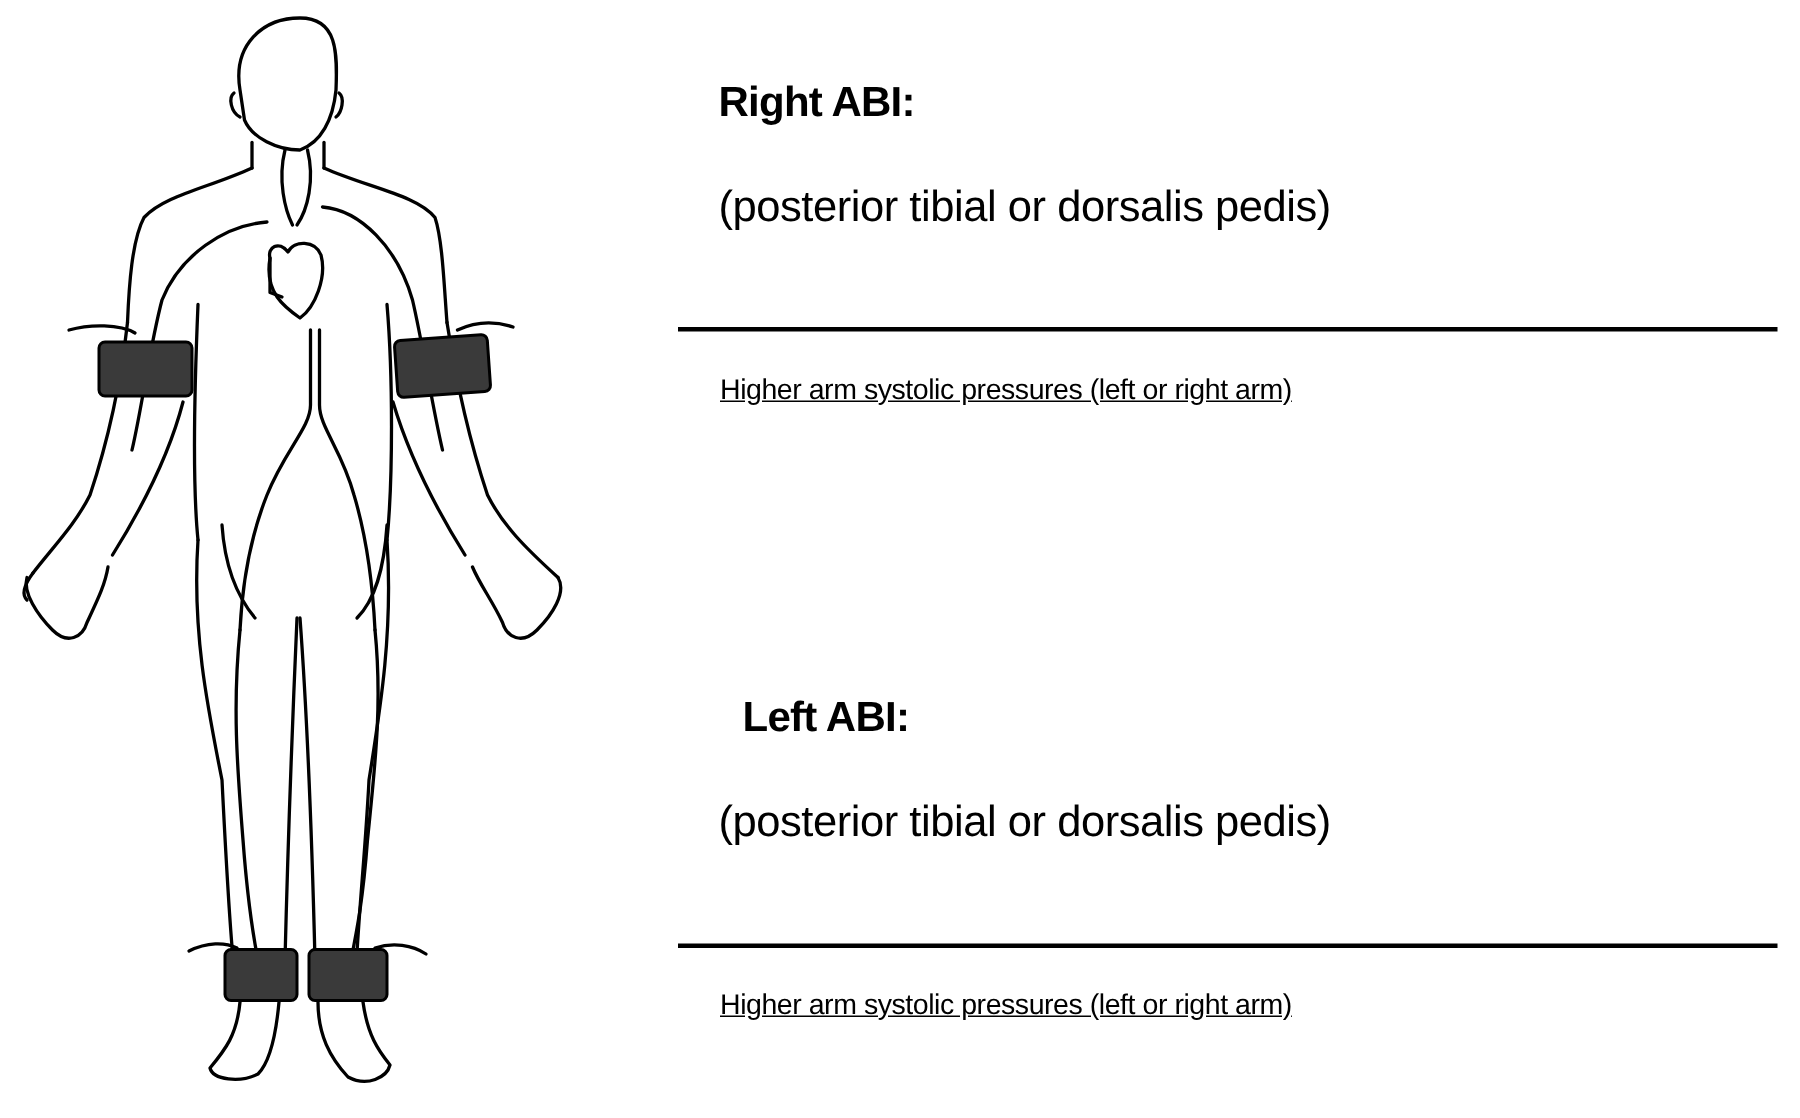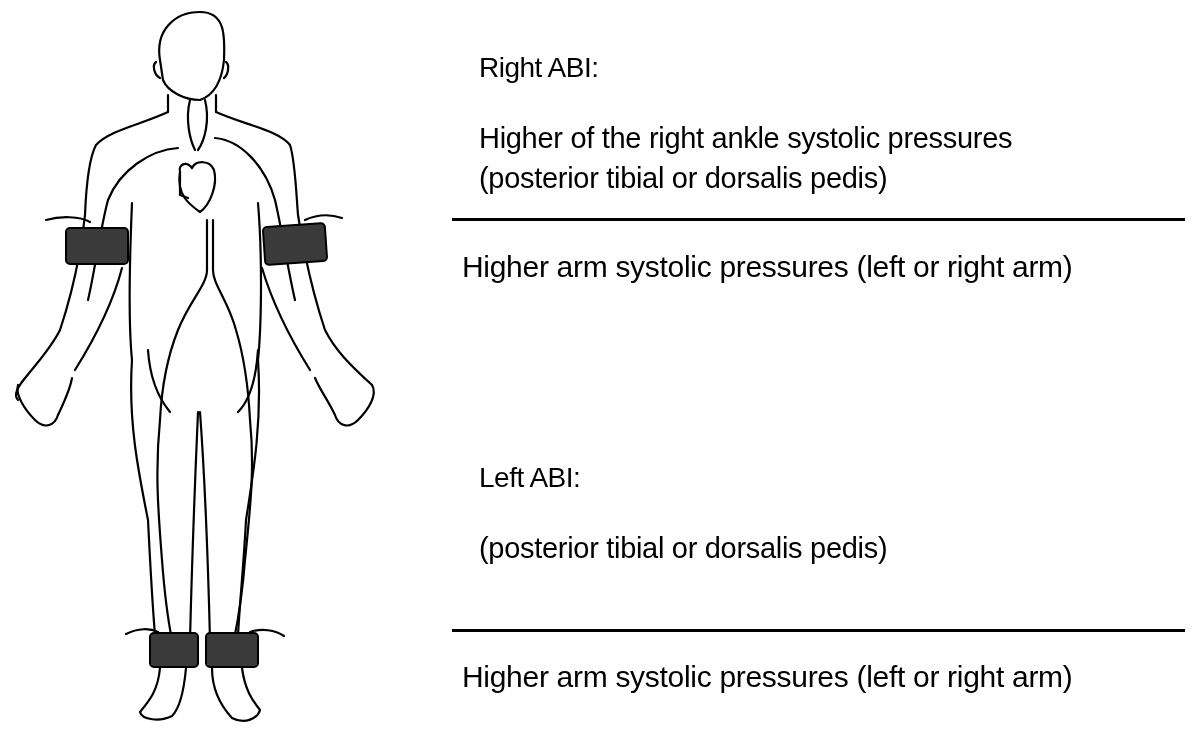--- a/index.html
+++ b/index.html
@@ -1,23 +1,23 @@
 <!DOCTYPE html>
 <html><head>
 <meta charset="utf-8">
 <style>
   html, body { margin: 0; padding: 0; background: #ffffff; }
   body { width: 1200px; height: 745px; position: relative; overflow: hidden;
          font-family: "Liberation Sans", "DejaVu Sans", sans-serif; color: #000; }
   .figure { position: absolute; left: 0; top: 0; width: 420px; height: 745px; }
   .panel { position: absolute; left: 452px; width: 735px; }
-  .heading { position: absolute; left: 27px; font-weight: normal; font-size: 28px; letter-spacing: -0.5px; }
+  .heading { position: absolute; left: 27px; font-weight: bold; font-size: 28px; letter-spacing: -0.5px; }
   .numer { position: absolute; left: 27px; font-size: 29px; line-height: 40px; letter-spacing: -0.3px; }
   .divider { position: absolute; left: 0; width: 733px; height: 3px; background: #000; }
-  .denom { position: absolute; left: 10px; font-size: 30px; letter-spacing: -0.3px; white-space: nowrap; }
+  .denom { position: absolute; left: 28px; font-size: 19px; letter-spacing: -0.3px; white-space: nowrap; text-decoration: underline; }
 </style>
 </head>
 <body>
 
 <div class="figure">
   <svg width="420" height="745" viewBox="0 0 420 745">
     <g fill="none" stroke="#000" stroke-width="2.2" stroke-linecap="round" stroke-linejoin="round">
 
       <path d="M160 60 C155 30 175 12 200 12 C225 12 225 35 224 60 C222 80 214 95 200 100 C185 100 168 92 163 80 Z"></path>
       <path d="M156 62 C152 65 154 75 160 78"></path>
@@ -74,27 +74,26 @@
       <path d="M305 220 C318 214 330 214 342 218"></path>
       <path d="M126 634 C138 628 150 628 158 632"></path>
       <path d="M250 632 C262 628 275 630 284 636"></path>
     </g>
   </svg>
 </div>
 
 <div class="panel" style="top:0; height:300px;">
   <div class="heading" style="top:52px;">Right ABI:</div>
   <div class="numer" style="top:118px;">
-    <div>Higher of the right ankle systolic pressures</div>
     <div>(posterior tibial or dorsalis pedis)</div>
   </div>
   <div class="divider" style="top:218px;"></div>
   <div class="denom" style="top:250px;">Higher arm systolic pressures (left or right arm)</div>
 </div>
 
 <div class="panel" style="top:410px; height:320px;">
-  <div class="heading" style="top:52px;">Left ABI:</div>
+  <div class="heading" style="top:52px;margin-left:16px;">Left ABI:</div>
   <div class="numer" style="top:118px;">
     <div>(posterior tibial or dorsalis pedis)</div>
   </div>
   <div class="divider" style="top:219px;"></div>
   <div class="denom" style="top:250px;">Higher arm systolic pressures (left or right arm)</div>
 </div>
 
 </body></html>

